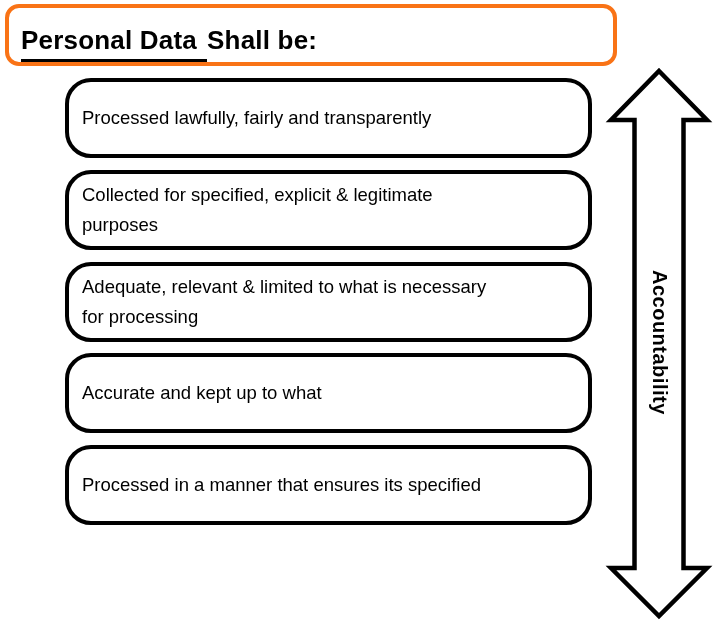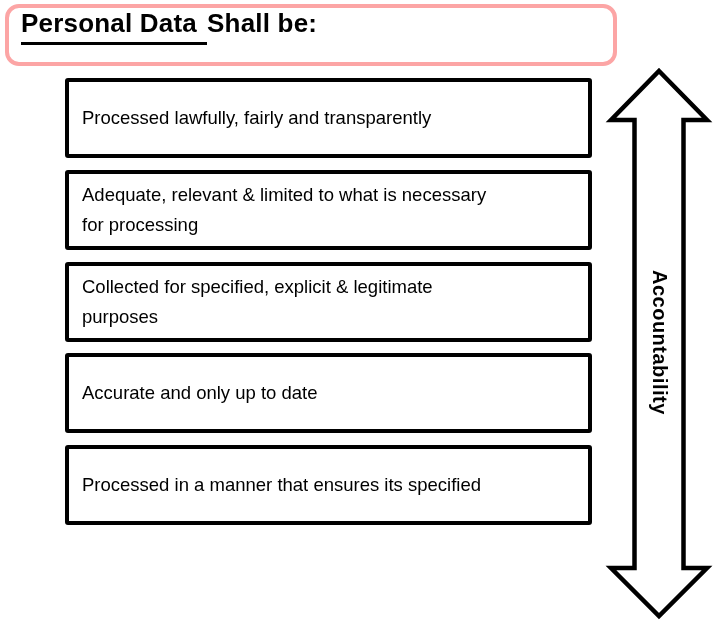--- a/index.html
+++ b/index.html
@@ -10,25 +10,25 @@
     font-family: "Liberation Sans", sans-serif;
     color: #000000;
     overflow: hidden;
   }
 
   
   .title-box {
     position: absolute;
     left: 5px; top: 4px;
     width: 612px; height: 62px;
-    border: 4px solid #fca5a5;
+    border: 4px solid #f97316;
     border-radius: 14px;
     background: #fff;
     display: flex;
-    align-items: flex-start;
+    align-items: flex-end;
     padding-left: 12px;
   }
   .title-box .title-text {
     font-size: 26px;
     font-weight: bold;
     letter-spacing: 0.2px;
     white-space: pre;
   }
   .title-underlined {
     display: inline-block;
@@ -43,21 +43,21 @@
     position: absolute;
     left: 65px; top: 78px;
     width: 527px;
     display: flex;
     flex-direction: column;
     gap: 11.8px;
   }
   .principle-box {
     height: 80px;
     border: 4px solid #000;
-    border-radius: 3px;
+    border-radius: 26px;
     background: #fff;
     display: flex;
     align-items: center;
     padding-left: 13px;
     padding-right: 8px;
   }
   .principle-box .principle-text {
     font-size: 18.5px;
     line-height: 30px;
     white-space: pre;
@@ -90,29 +90,29 @@
 
 <div class="title-box">
   <span class="title-text"><span class="title-underlined">Personal Data</span><span class="title-rest">Shall be:</span></span>
 </div>
 
 <div class="principles">
   <div class="principle-box">
     <span class="principle-text">Processed lawfully, fairly and transparently</span>
   </div>
   <div class="principle-box">
+    <span class="principle-text">Collected for specified, explicit &amp; legitimate
+purposes</span>
+  </div>
+  <div class="principle-box">
     <span class="principle-text">Adequate, relevant &amp; limited to what is necessary
 for processing</span>
   </div>
   <div class="principle-box">
-    <span class="principle-text">Collected for specified, explicit &amp; legitimate
-purposes</span>
-  </div>
-  <div class="principle-box">
-    <span class="principle-text">Accurate and only up to date</span>
+    <span class="principle-text">Accurate and kept up to what</span>
   </div>
   <div class="principle-box">
     <span class="principle-text">Processed in a manner that ensures its specified</span>
   </div>
 </div>
 
 <div class="arrow-wrap">
   <svg width="108" height="556" viewBox="0 0 108 556" aria-hidden="true">
     <polygon points="54,7 102,56 78.5,56 78.5,504 102,504 54,552 6,504 29.5,504 29.5,56 6,56" fill="#ffffff" stroke="#000000" stroke-width="4.5" stroke-linejoin="miter"></polygon>
   </svg>

